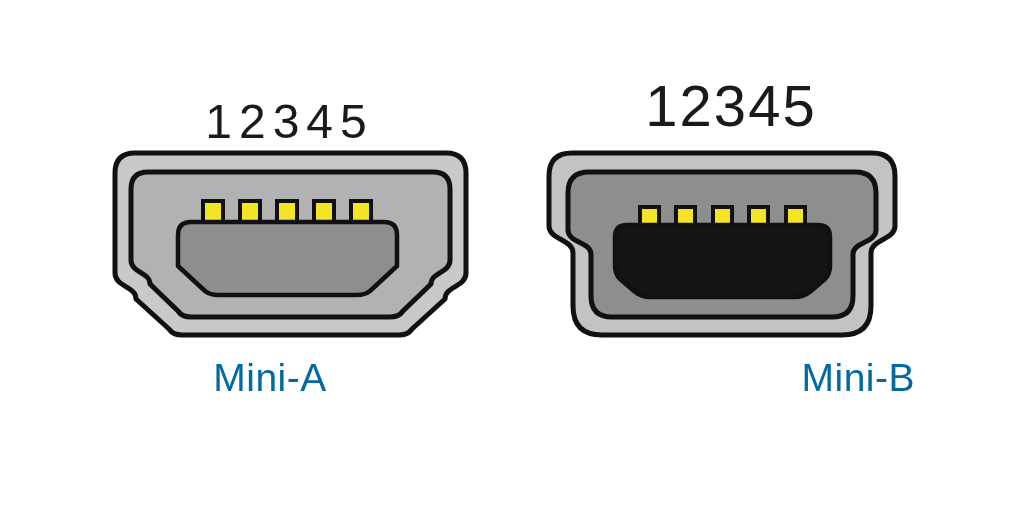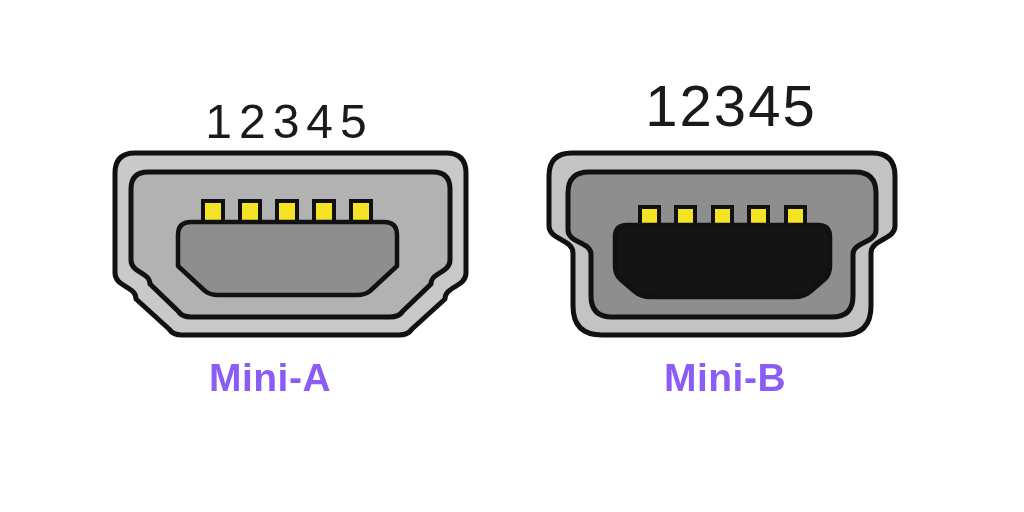--- a/index.html
+++ b/index.html
@@ -34,26 +34,26 @@
     font-size: 58px;
     gap: 2px;
   }
   .connector-svg { display: block; }
   .svg-a { left: 100px; top: 140px; }
   .svg-b { left: 530px; top: 140px; }
   .connector-label {
     text-align: center;
     line-height: 1;
     font-size: 39px;
-    font-weight: 700;
-    color: #8b5cf6;
+    font-weight: 400;
+    color: #0369a1;
     letter-spacing: 0.5px;
   }
   .label-a { left: 80px;  top: 358px; width: 380px; }
-  .label-b { left: 535px; top: 358px; width: 380px; }
+  .label-b { left: 535px; top: 358px; width: 380px; text-align: right; }
 </style>
 </head>
 <body>
 
 <div class="canvas">
 
   <section>
 
     <div class="abs pin-numbers pin-numbers-a">
       <span>1</span>

